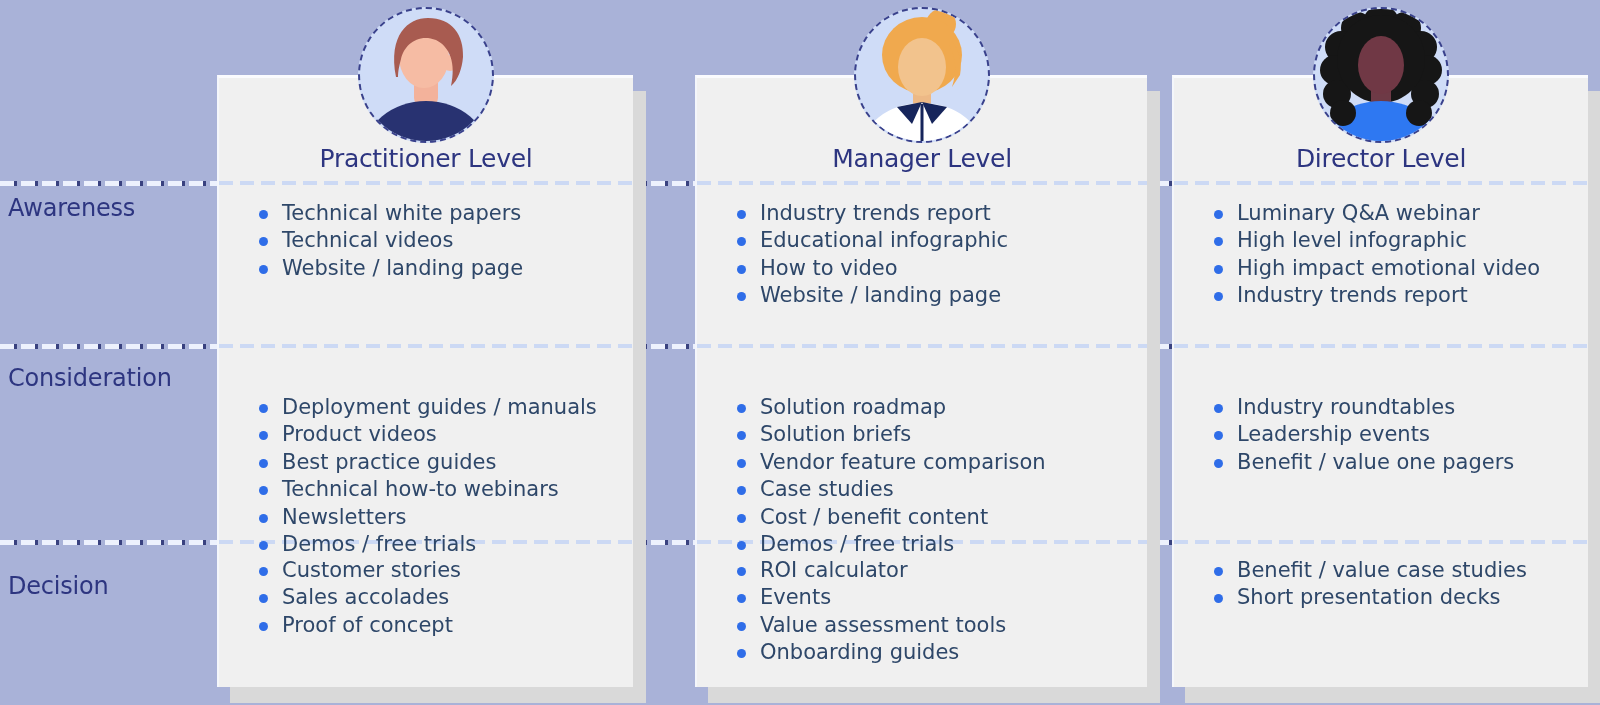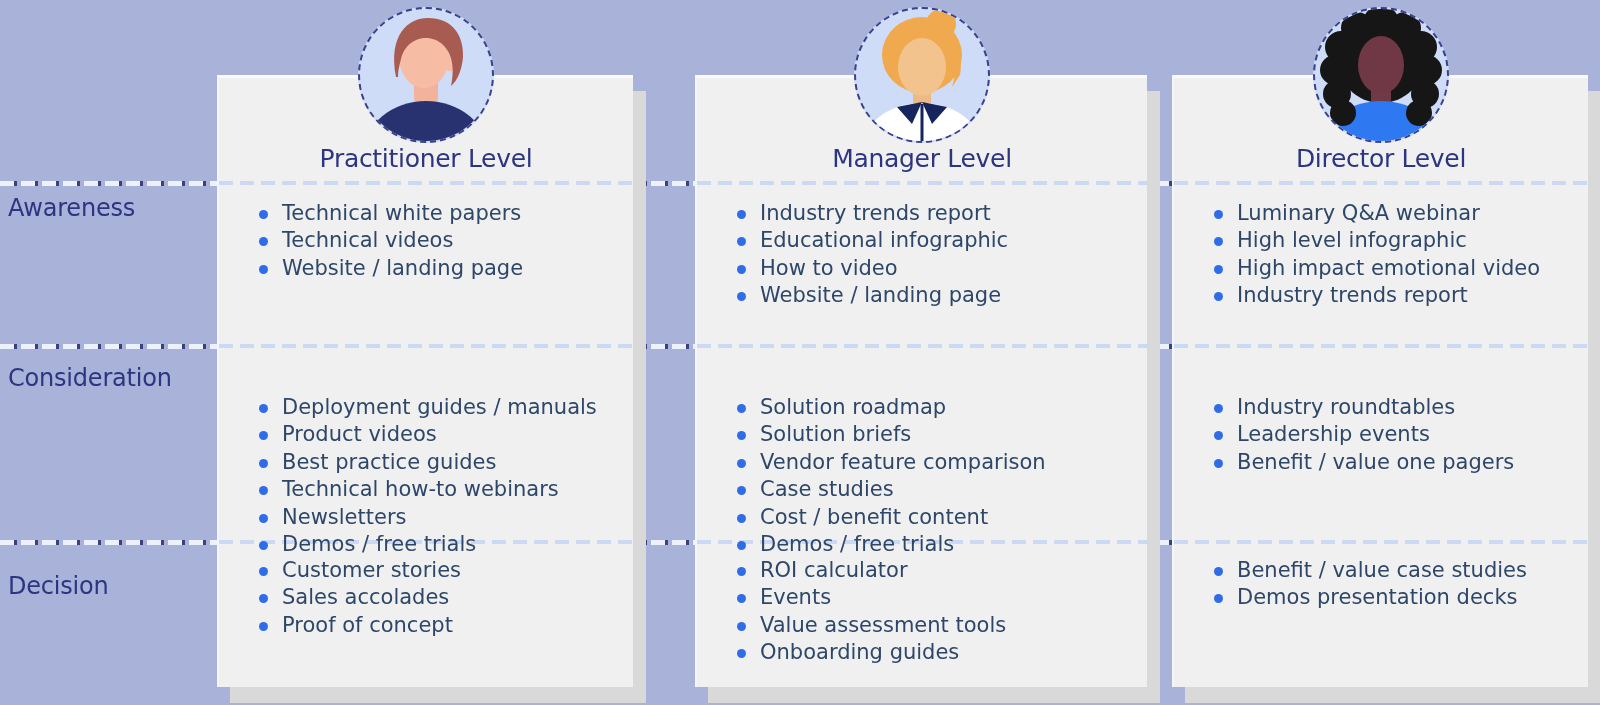--- a/index.html
+++ b/index.html
@@ -187,17 +187,17 @@
       <li>High impact emotional video</li>
       <li>Industry trends report</li>
     </ul>
     <ul class="content-list consideration">
       <li>Industry roundtables</li>
       <li>Leadership events</li>
       <li>Benefit / value one pagers</li>
     </ul>
     <ul class="content-list decision">
       <li>Benefit / value case studies</li>
-      <li>Demos presentation decks</li>
+      <li>Short presentation decks</li>
     </ul>
   </div>
 
 </div>
 
 </body></html>

